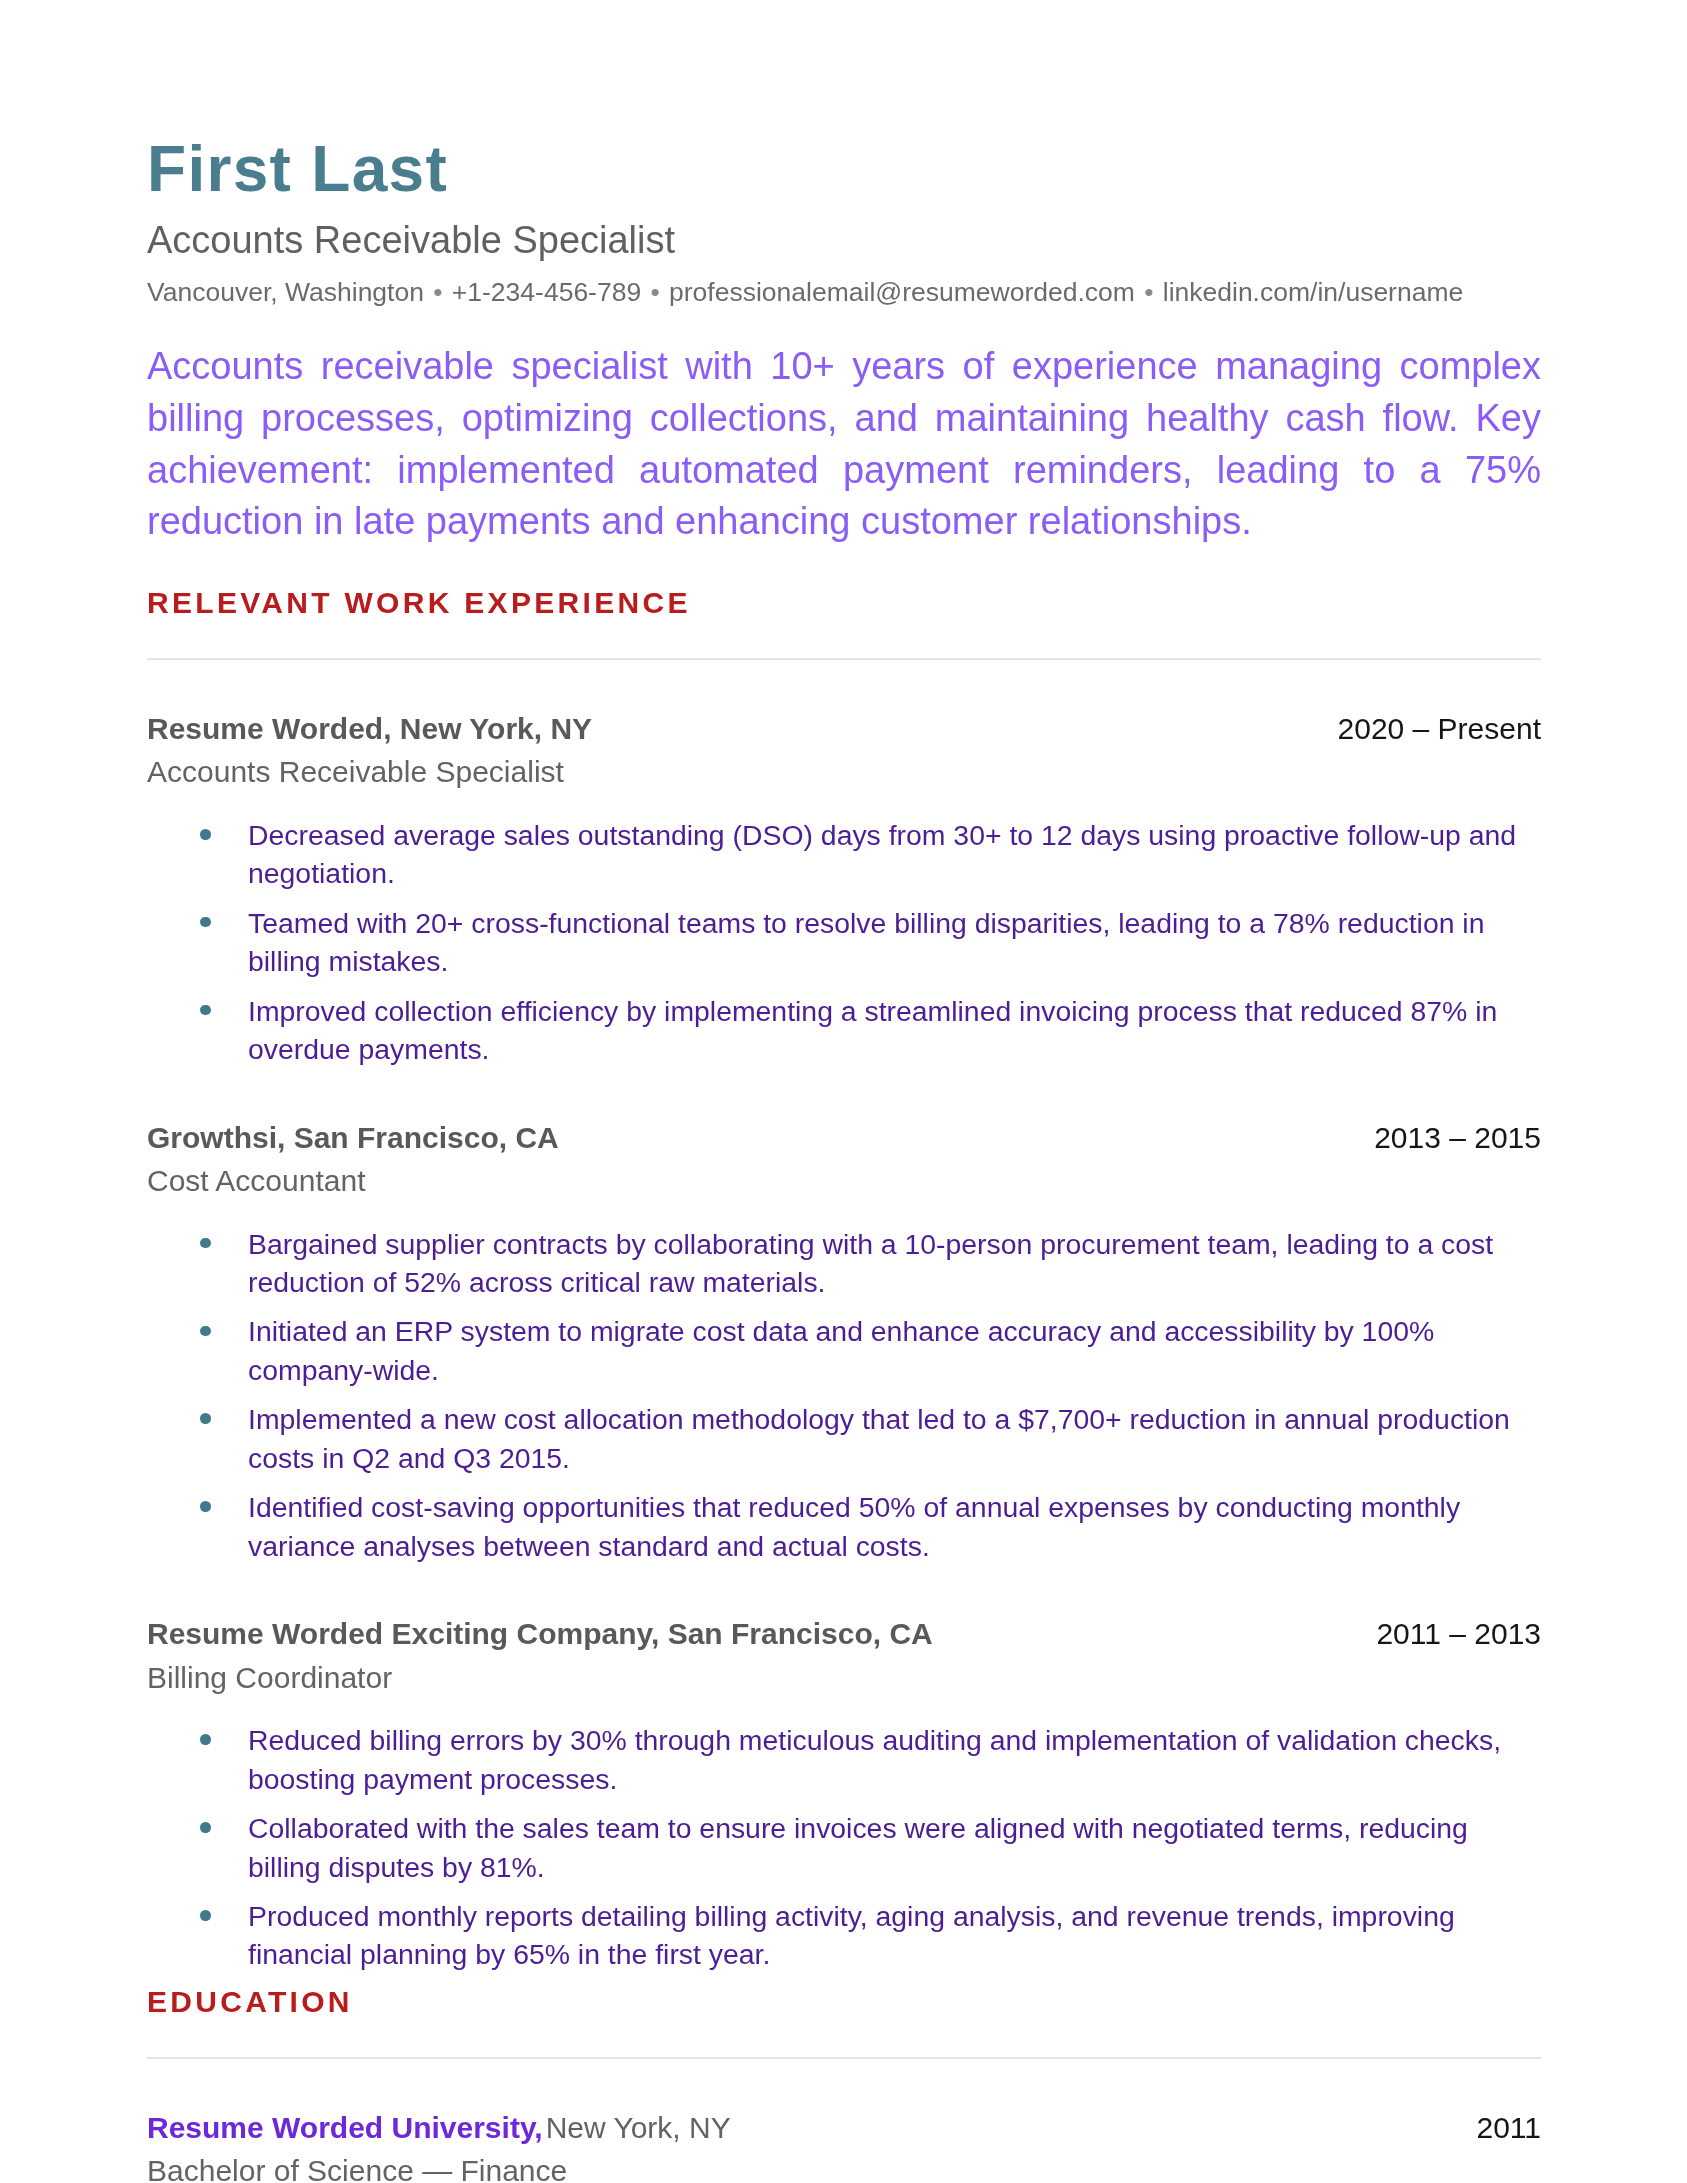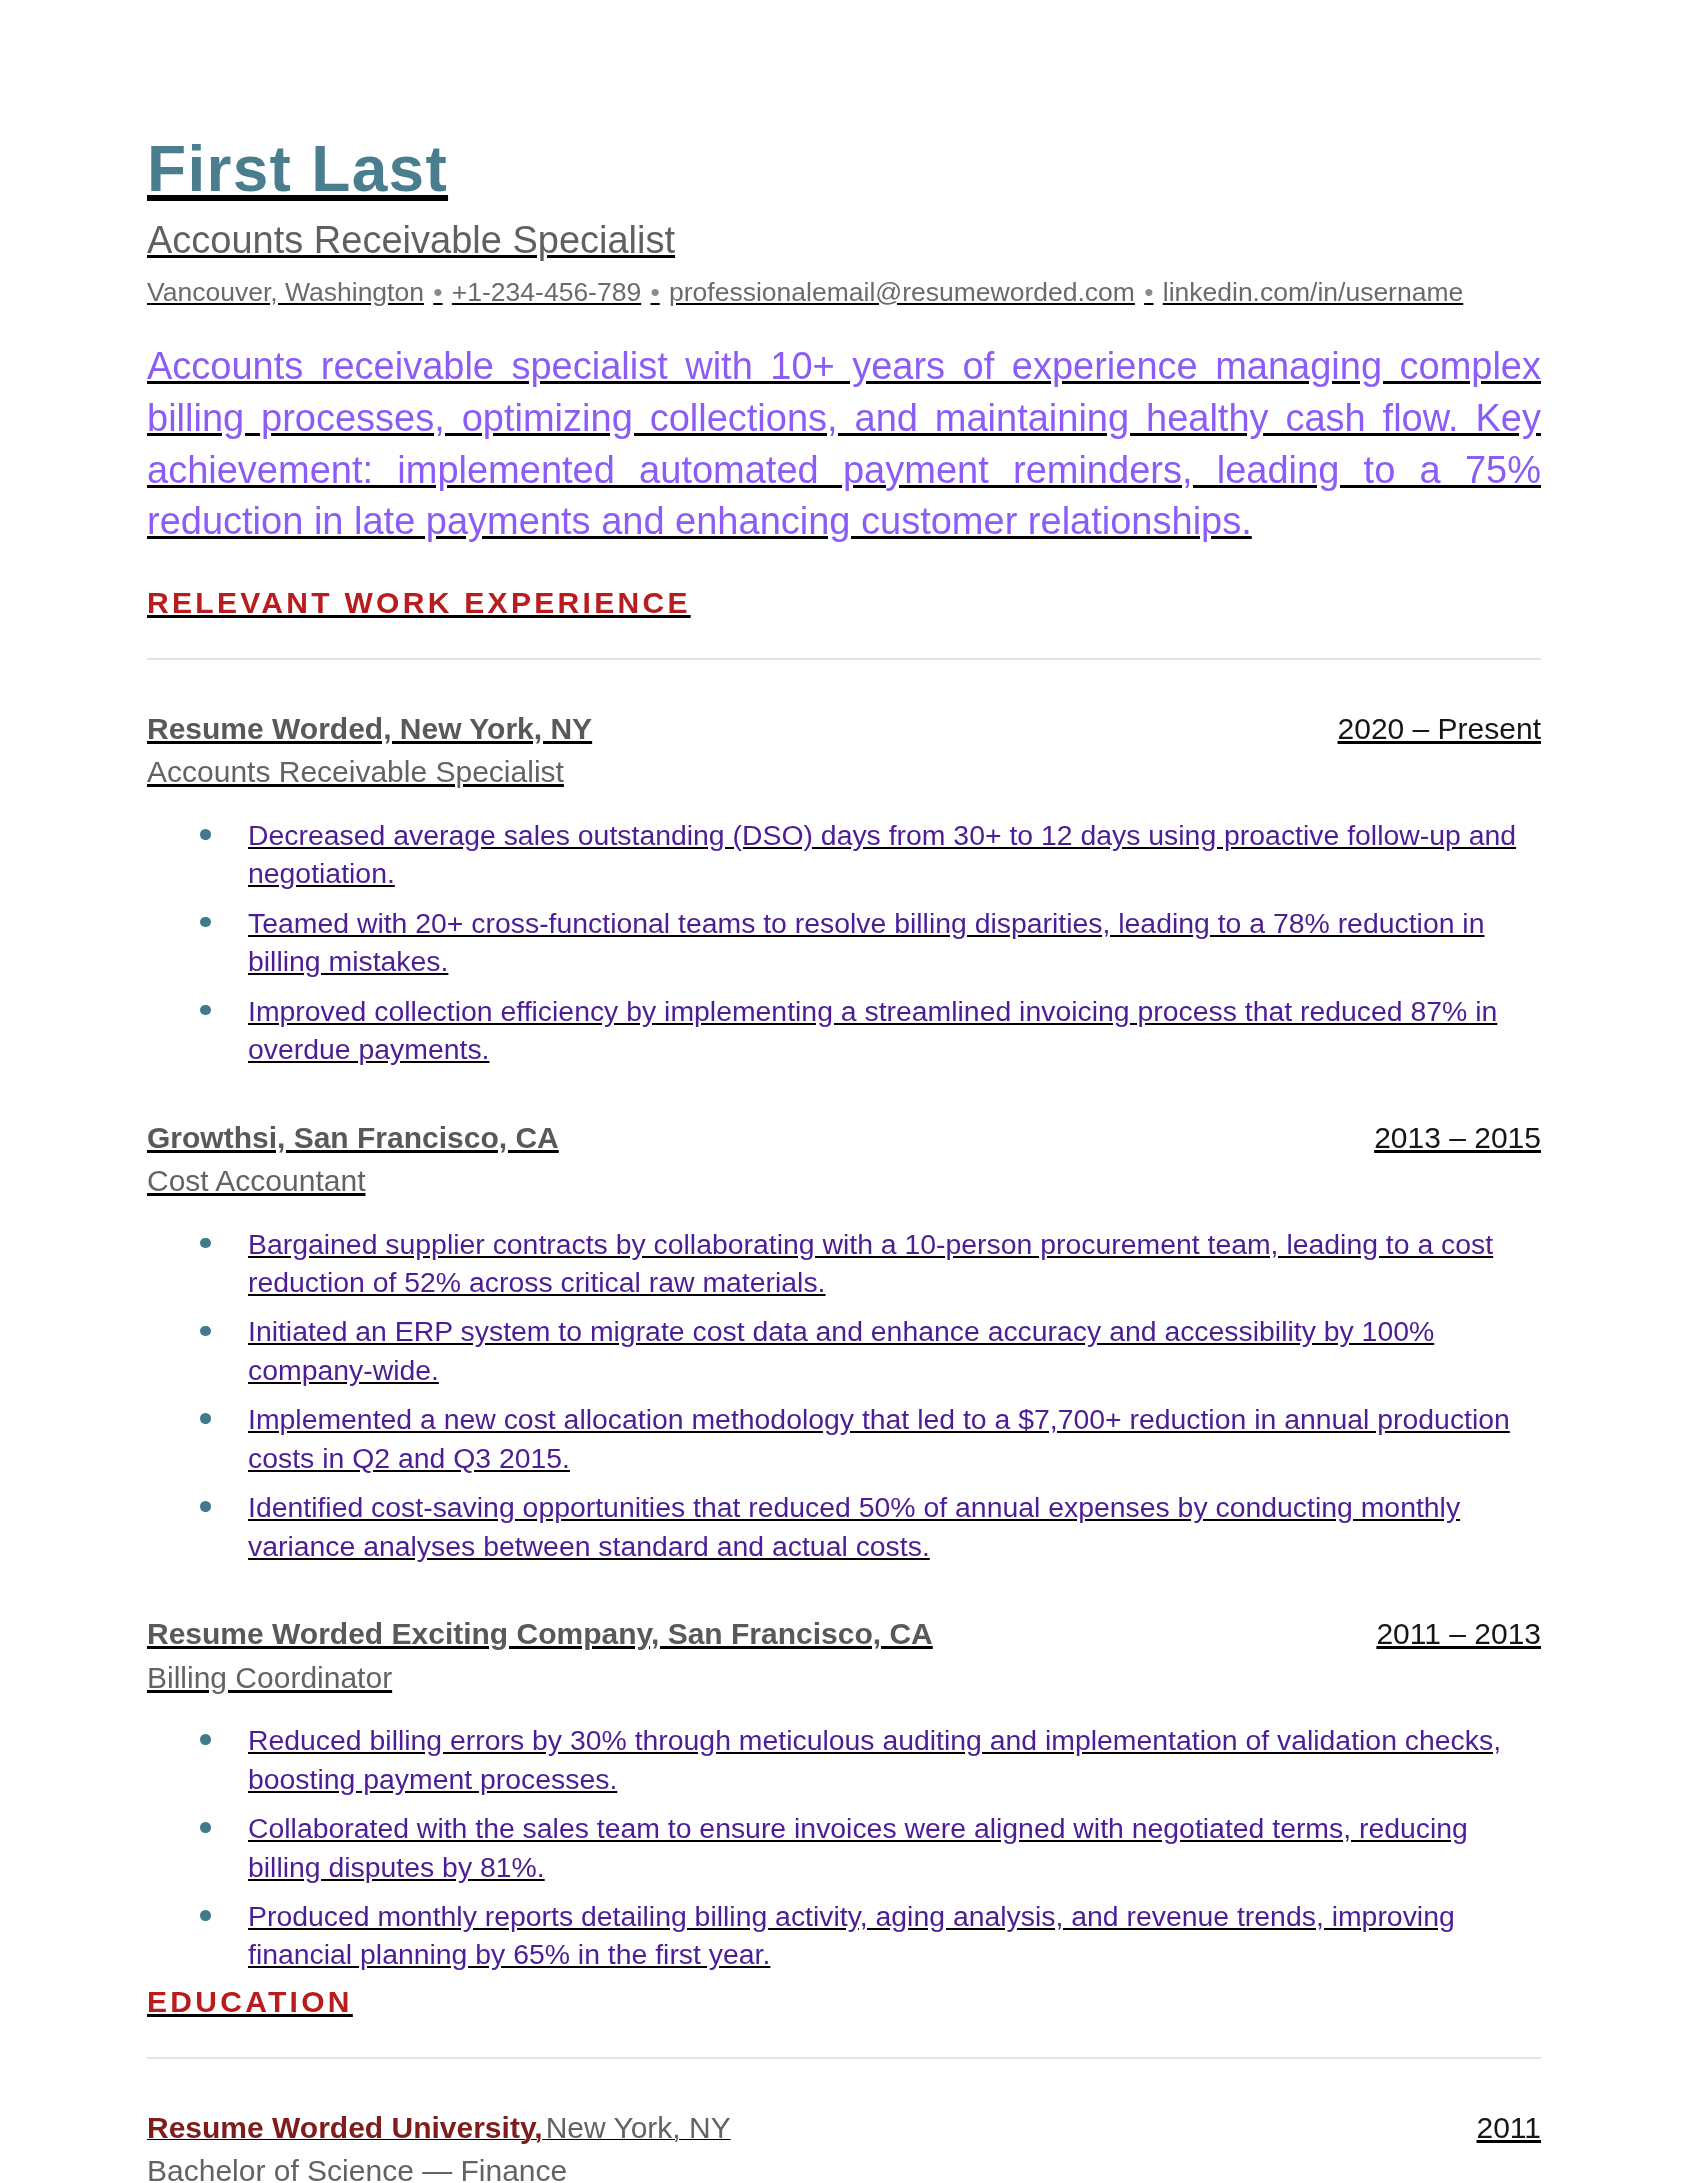--- a/index.html
+++ b/index.html
@@ -4,21 +4,20 @@
 <style>
   html, body { margin: 0; padding: 0; background: #ffffff; }
   .page {
     width: 1687px;
     height: 2183px;
     box-sizing: border-box;
     padding: 136px 146px 0 147px;
     background: #ffffff;
     font-family: "Liberation Sans", sans-serif;
     overflow: hidden;
-    text-decoration: underline;
   }
   
   .name {
     margin: 0;
     font-size: 64px;
     font-weight: bold;
     letter-spacing: 1.3px;
     color: #4a7e8e;
     line-height: 1.05;
   }
@@ -96,21 +95,21 @@
     content: "";
     position: absolute;
     left: 53px;
     top: 13.2px;
     width: 10.6px;
     height: 10.6px;
     border-radius: 50%;
     background: #41798c;
   }
   
-  .school-bold { font-size: 30px; font-weight: bold; color: #7f1d1d; text-align: right; }
+  .school-bold { font-size: 30px; font-weight: bold; color: #6d28d9; text-align: right; }
   .school-rest { font-size: 30px; color: #636363; }
   .degree { margin-top: 9.3px; font-size: 30px; color: #636363; }
 </style>
 </head>
 <body>
 
 <div class="page">
 
   <h1 class="name">First Last</h1>
   <h2 class="job-title">Accounts Receivable Specialist</h2>

